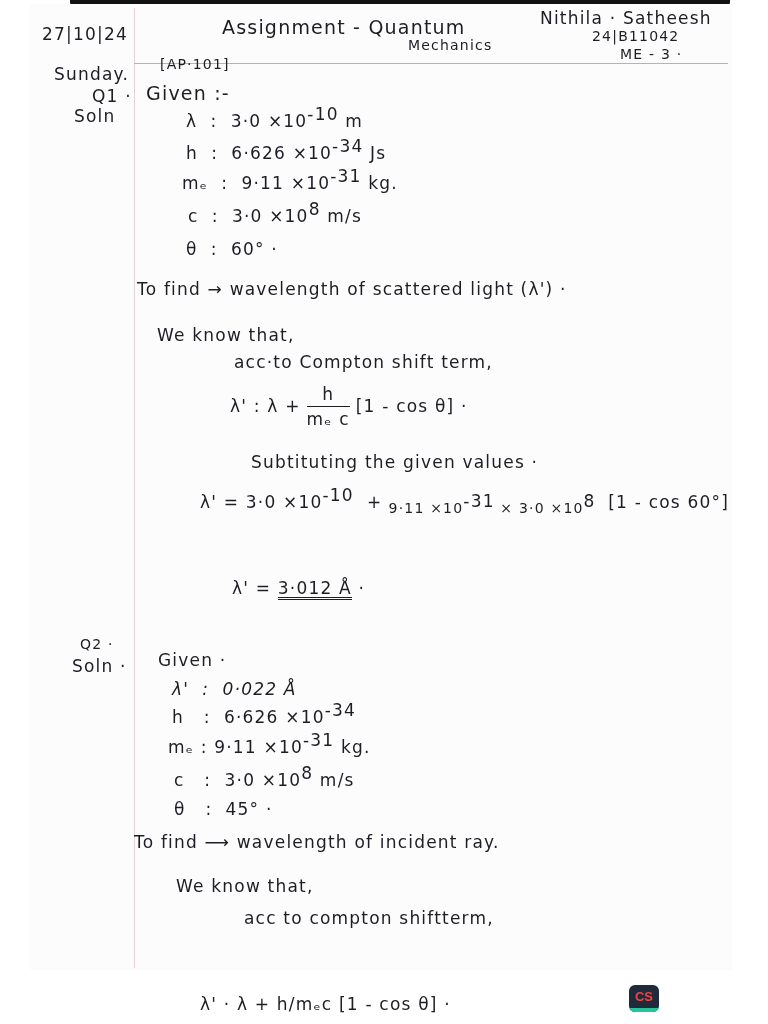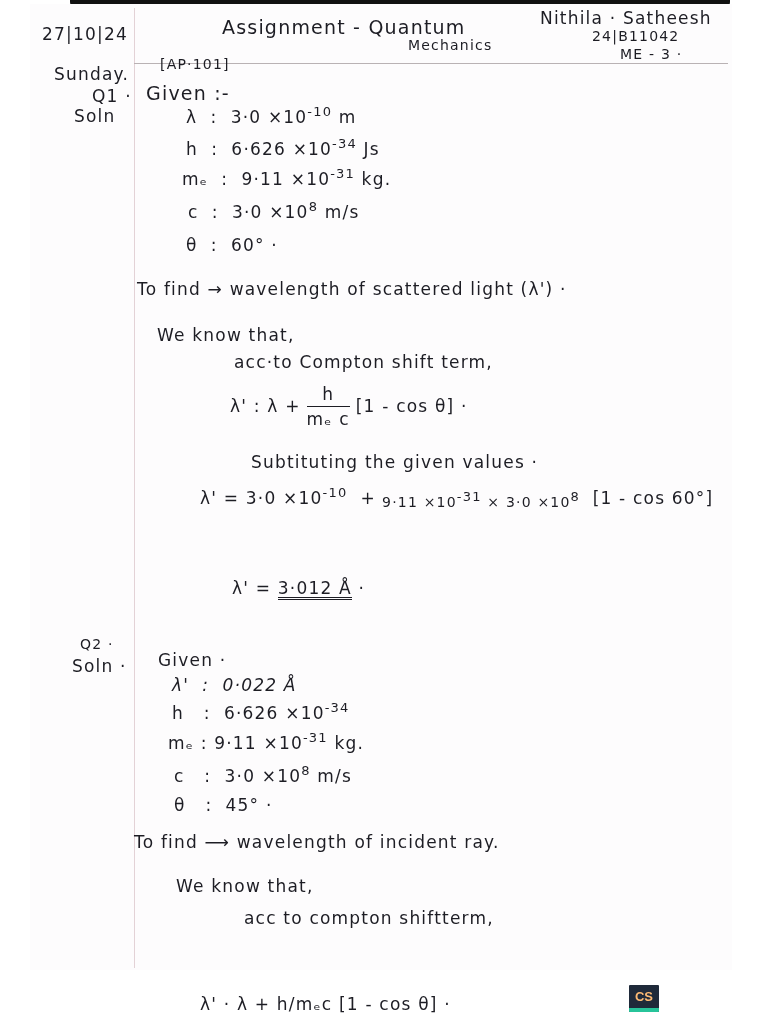--- a/index.html
+++ b/index.html
@@ -26,29 +26,29 @@
     background: #b9b2b4;
   }
   .hw {
     position: absolute; white-space: nowrap;
     font-family: "DejaVu Sans", sans-serif;
     font-size: 17px; letter-spacing: 1.2px;
     color: #1d1d24;
   }
   .sm { font-size: 14px; }
   .lg { font-size: 19px; }
-  sup { font-size: 13px; }
+  sup { font-size: 17px; }
   .frac { display: inline-block; vertical-align: middle; text-align: center; margin: 0 6px; }
   .frac .num { display: block; border-bottom: 1.3px solid #1d1d24; padding: 0 4px 2px; }
   .frac .den { display: block; padding-top: 2px; }
   .dbl-underline { display: inline-block; border-bottom: 3px double #1d1d24; line-height: 1; }
   .cs-badge {
     position: absolute; left: 629px; top: 985px; width: 30px; height: 27px;
-    border-radius: 1px; background: #1f2a3a; overflow: hidden;
-    color: #fdba74; font: bold 13px "Liberation Sans", sans-serif;
+    border-radius: 6px; background: #1f2a3a; overflow: hidden;
+    color: #ef4444; font: bold 13px "Liberation Sans", sans-serif;
     text-align: center; line-height: 24px;
   }
   .cs-badge::after {
     content: ""; position: absolute; left: 0; bottom: 0; width: 100%; height: 4px; background: #27c49a;
   }
 </style>
 </head>
 <body>
 
 <div class="topbar"></div>

